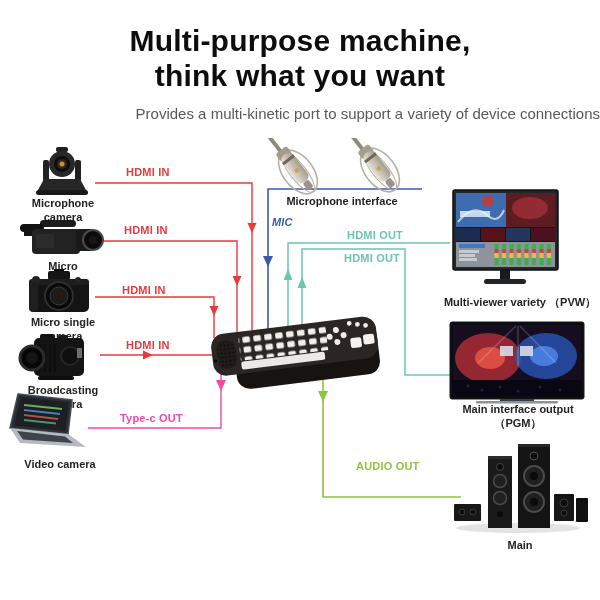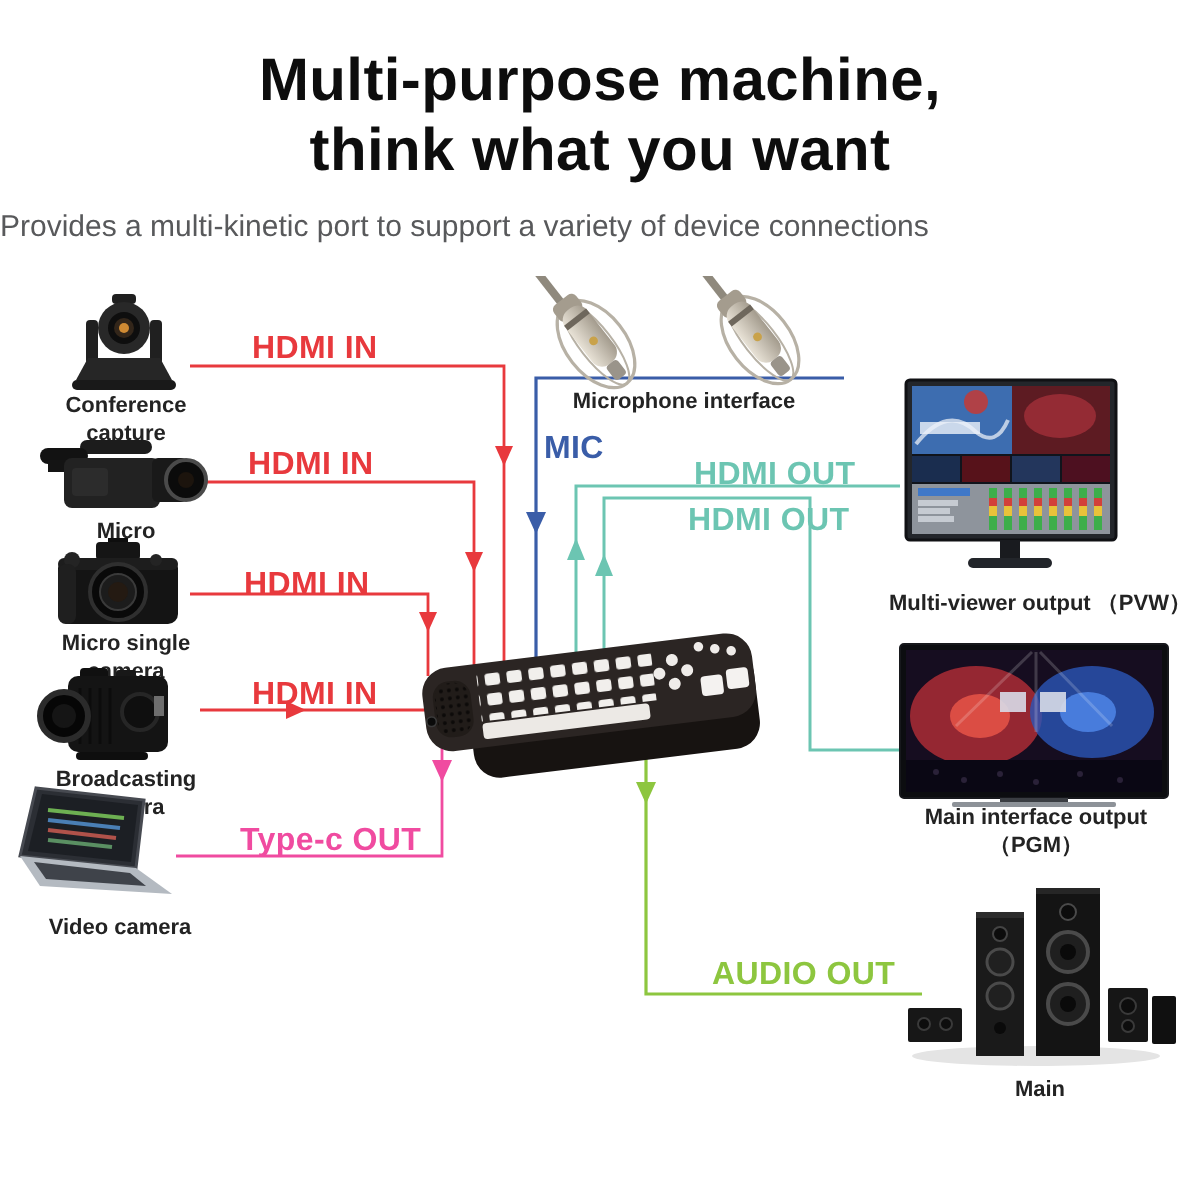--- a/index.html
+++ b/index.html
@@ -3,23 +3,23 @@
 <meta charset="utf-8">
 <style>
   html,body{margin:0;padding:0;background:#ffffff;}
   #stage{
     position:relative;width:600px;height:600px;background:#ffffff;overflow:hidden;
     font-family:"Liberation Sans", sans-serif;
   }
   .abs{position:absolute;}
   #title-block{left:0;top:24px;width:600px;text-align:center;color:#0d0d0d;}
   #title-block .tline{font-size:30px;font-weight:bold;line-height:1.16;letter-spacing:0.2px;}
-  #subtitle{left:0;top:105px;width:600px;text-align:left;font-size:15px;color:#58595b;}
-  .port-label{position:absolute;font-size:16px;font-weight:bold;letter-spacing:0.2px;white-space:nowrap;}
-  .c-red{color:#e8393d;}  .c-pink{color:#f04ba0;}  .c-blue{color:#3a5da8;}
+  #subtitle{left:0;top:105px;width:600px;text-align:right;font-size:15px;color:#58595b;}
+  .port-label{position:absolute;font-size:11px;font-weight:bold;letter-spacing:0.2px;white-space:nowrap;}
+  .c-red{color:#e8393d;}  .c-pink{color:#f04ba0;}  .c-blue{color:#3a5da8;font-style:italic;}
   .c-teal{color:#6cc5b2;} .c-green{color:#8dc63f;}
   .dev-label{position:absolute;font-size:11px;font-weight:bold;color:#232323;text-align:center;line-height:1.3;}
   svg{display:block;}
 </style>
 </head>
 <body>
 
 <div id="stage">
 
   <div class="abs" id="title-block">
@@ -68,34 +68,34 @@
   </svg>
 
   <div class="port-label c-red" style="left:126px;top:166px">HDMI IN</div>
   <div class="port-label c-red" style="left:124px;top:224px">HDMI IN</div>
   <div class="port-label c-red" style="left:122px;top:284px">HDMI IN</div>
   <div class="port-label c-red" style="left:126px;top:339px">HDMI IN</div>
   <div class="port-label c-pink" style="left:120px;top:412px">Type-c OUT</div>
   <div class="port-label c-blue" style="left:272px;top:216px">MIC</div>
   <div class="port-label c-teal" style="left:347px;top:229px">HDMI OUT</div>
   <div class="port-label c-teal" style="left:344px;top:252px">HDMI OUT</div>
-  <div class="port-label c-green" style="left:356px;top:479px">AUDIO OUT</div>
+  <div class="port-label c-green" style="left:356px;top:460px">AUDIO OUT</div>
 
   <svg class="abs" style="left:30px;top:146px" width="64" height="52" viewBox="0 0 64 52">
     <rect x="13" y="14" width="6" height="22" rx="2" fill="#202020"></rect>
     <rect x="45" y="14" width="6" height="22" rx="2" fill="#202020"></rect>
     <rect x="26" y="1" width="12" height="5" rx="2" fill="#1f1f1f"></rect>
     <circle cx="32" cy="18" r="13" fill="#282828"></circle>
     <circle cx="32" cy="18" r="8" fill="#0e0e0e"></circle>
     <circle cx="32" cy="18" r="5" fill="#33261a"></circle>
     <circle cx="32" cy="18" r="2.5" fill="#cf8a33"></circle>
     <path d="M8,44 L56,44 L50,33 L14,33 Z" fill="#262626"></path>
     <rect x="6" y="44" width="52" height="5" rx="2.5" fill="#191919"></rect>
   </svg>
-  <div class="dev-label" style="left:18px;top:196px;width:90px">Conference capture</div>
+  <div class="dev-label" style="left:18px;top:196px;width:90px">Microphone camera</div>
 
   <svg class="abs" style="left:20px;top:216px" width="84" height="46" viewBox="0 0 84 46">
     <rect x="20" y="4" width="36" height="7" rx="3.5" fill="#1c1c1c"></rect>
     <rect x="0" y="8" width="24" height="8" rx="4" fill="#121212"></rect>
     <rect x="4" y="14" width="10" height="6" fill="#141414"></rect>
     <rect x="12" y="13" width="48" height="25" rx="4" fill="#222222"></rect>
     <rect x="16" y="18" width="18" height="14" rx="2" fill="#2c2c2c"></rect>
     <rect x="56" y="13" width="18" height="22" rx="3" fill="#191919"></rect>
     <circle cx="73" cy="24" r="10" fill="#0b0b0b" stroke="#4a4a4a" stroke-width="2"></circle>
     <circle cx="73" cy="24" r="4" fill="#1c140d"></circle>
@@ -227,21 +227,21 @@
     </g>
     <rect x="8" y="56" width="99" height="25" fill="#8e949c"></rect>
     <rect x="11" y="58" width="26" height="4" fill="#3f78c8"></rect>
     <rect x="11" y="64" width="20" height="3" fill="#c6cbd2"></rect>
     <rect x="11" y="68" width="16" height="3" fill="#c6cbd2"></rect>
     <rect x="11" y="72" width="18" height="3" fill="#c6cbd2"></rect>
     <rect x="44" y="58" width="60" height="21" fill="url(#meters)"></rect>
     <rect x="52" y="84" width="10" height="9" fill="#191b1f"></rect>
     <rect x="36" y="93" width="42" height="5" rx="2.5" fill="#22252a"></rect>
   </svg>
-  <div class="dev-label" style="left:440px;top:295px;width:160px">Multi-viewer output （PVW）</div>
+  <div class="dev-label" style="left:440px;top:295px;width:160px">Multi-viewer variety （PVW）</div>
 
   <svg class="abs" style="left:448px;top:318px" width="140" height="90" viewBox="0 0 140 90">
     <rect x="2" y="4" width="134" height="77" rx="2" fill="#0c0d10" stroke="#17181c" stroke-width="1"></rect>
     <rect x="5" y="7" width="128" height="71" fill="#160d20"></rect>
     <ellipse cx="40" cy="40" rx="33" ry="25" fill="#c03038" opacity="0.75"></ellipse>
     <ellipse cx="42" cy="40" rx="15" ry="11" fill="#e85548" opacity="0.85"></ellipse>
     <ellipse cx="98" cy="38" rx="31" ry="23" fill="#2b56b8" opacity="0.8"></ellipse>
     <ellipse cx="96" cy="38" rx="14" ry="10" fill="#4f86e8" opacity="0.85"></ellipse>
     <g stroke="#ffffff" opacity="0.18" stroke-width="1.5">
       <line x1="68" y1="8" x2="30" y2="45"></line>

